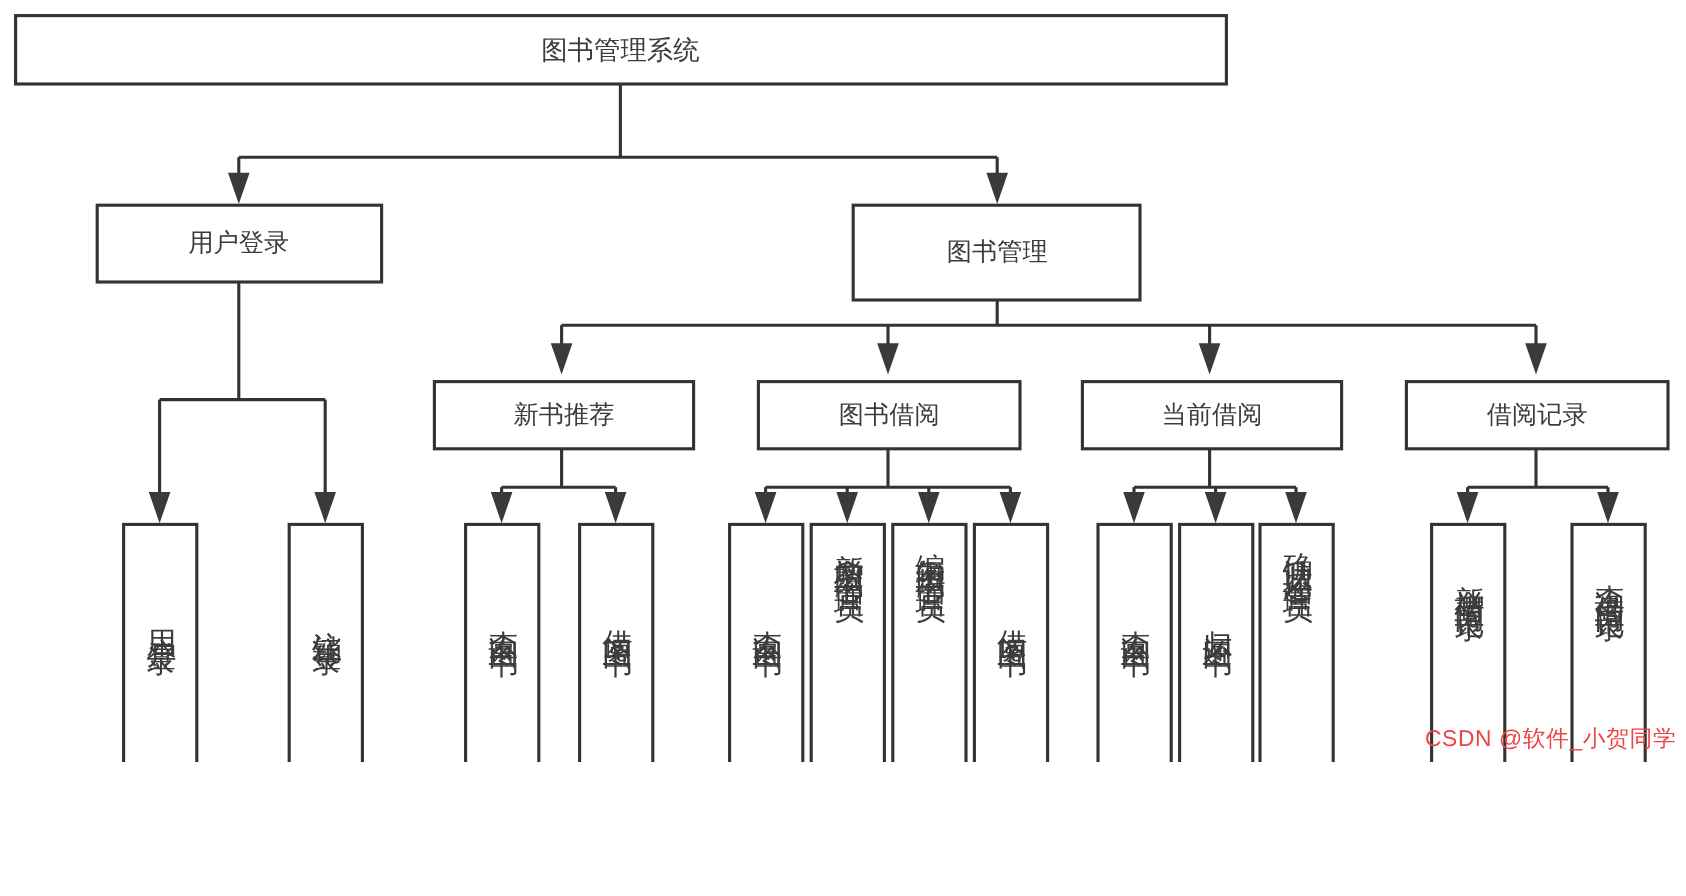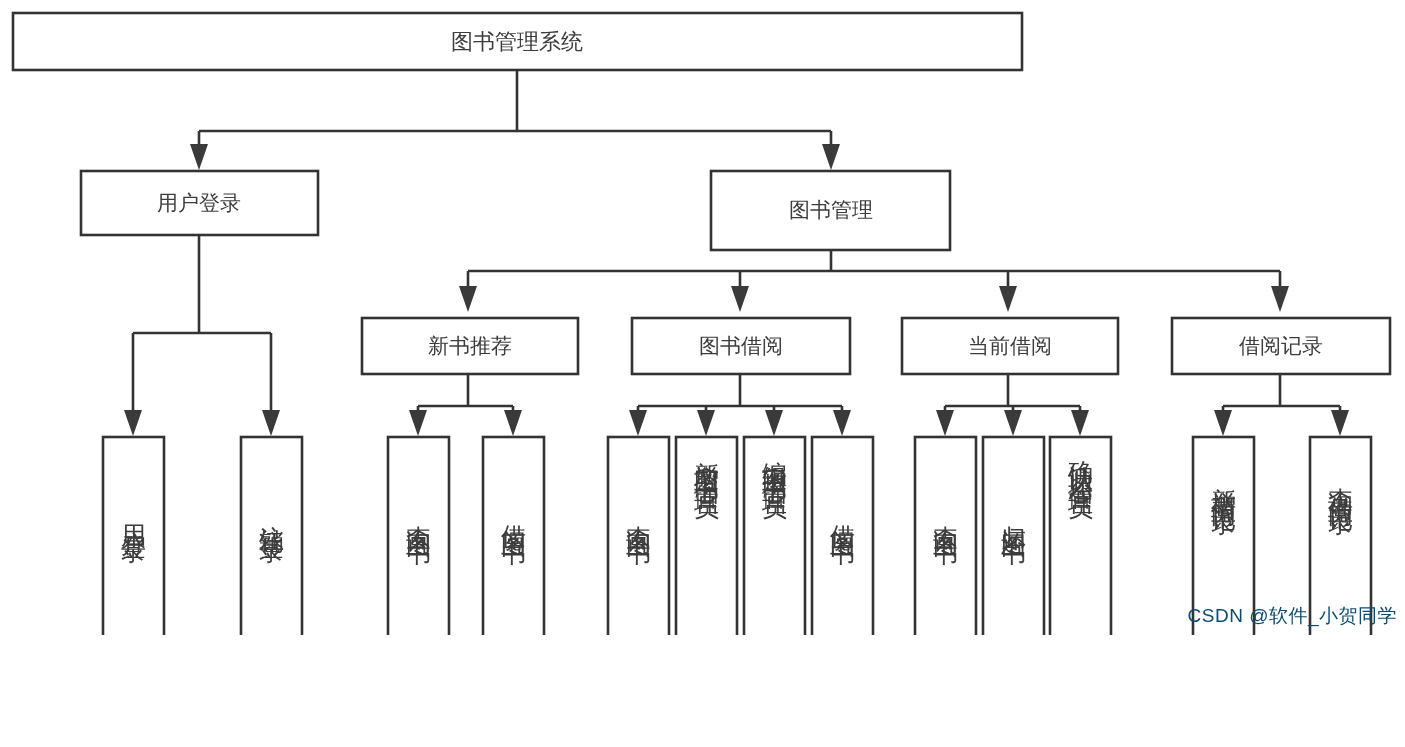--- a/index.html
+++ b/index.html
@@ -67,21 +67,21 @@
     letter-spacing: 5px;
     color: #3c3c3c;
     white-space: nowrap;
   }
   .watermark {
     position: absolute;
     right: 8px;
     bottom: 6px;
     font-family: "Liberation Sans", "DejaVu Sans", sans-serif;
     font-size: 19px;
-    color: #0c4a6e;
+    color: #ef4444;
     letter-spacing: 0.5px;
     white-space: nowrap;
   }
 </style>
 </head>
 <body>
 
 <div id="diagram-root">
 
   <svg class="diagram-canvas" viewBox="0 0 1405 747" xmlns="http://www.w3.org/2000/svg">

